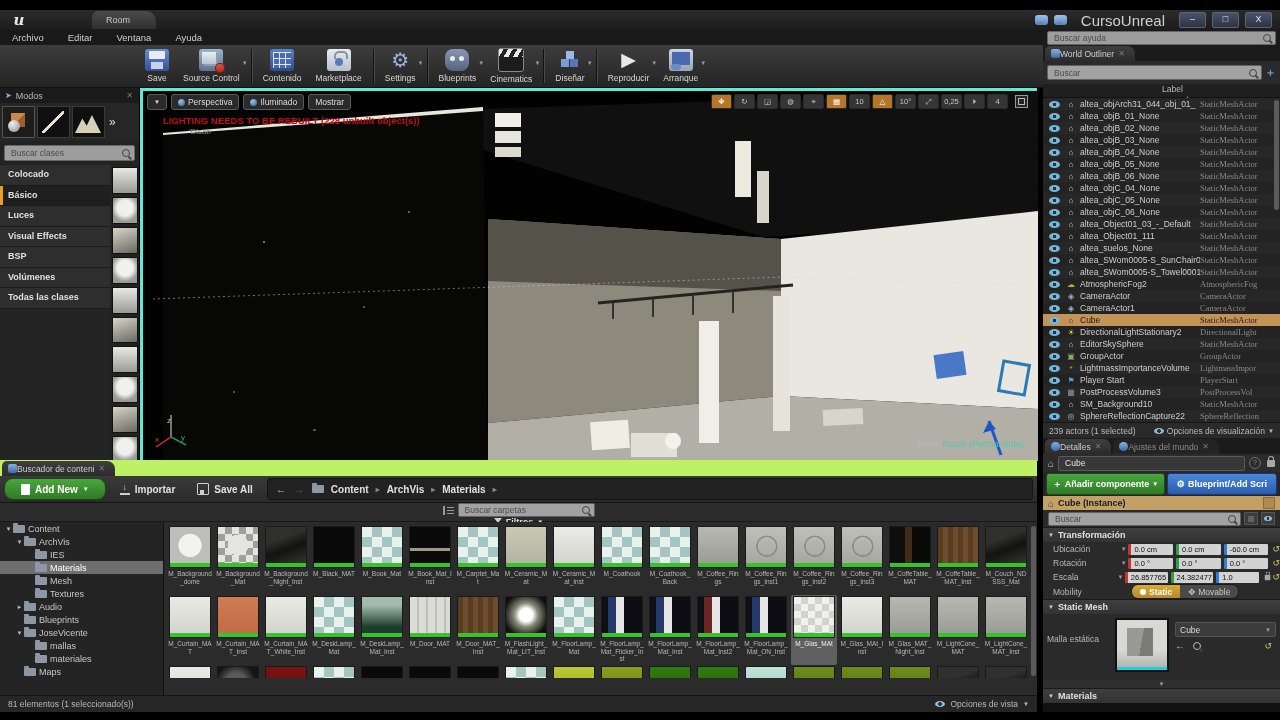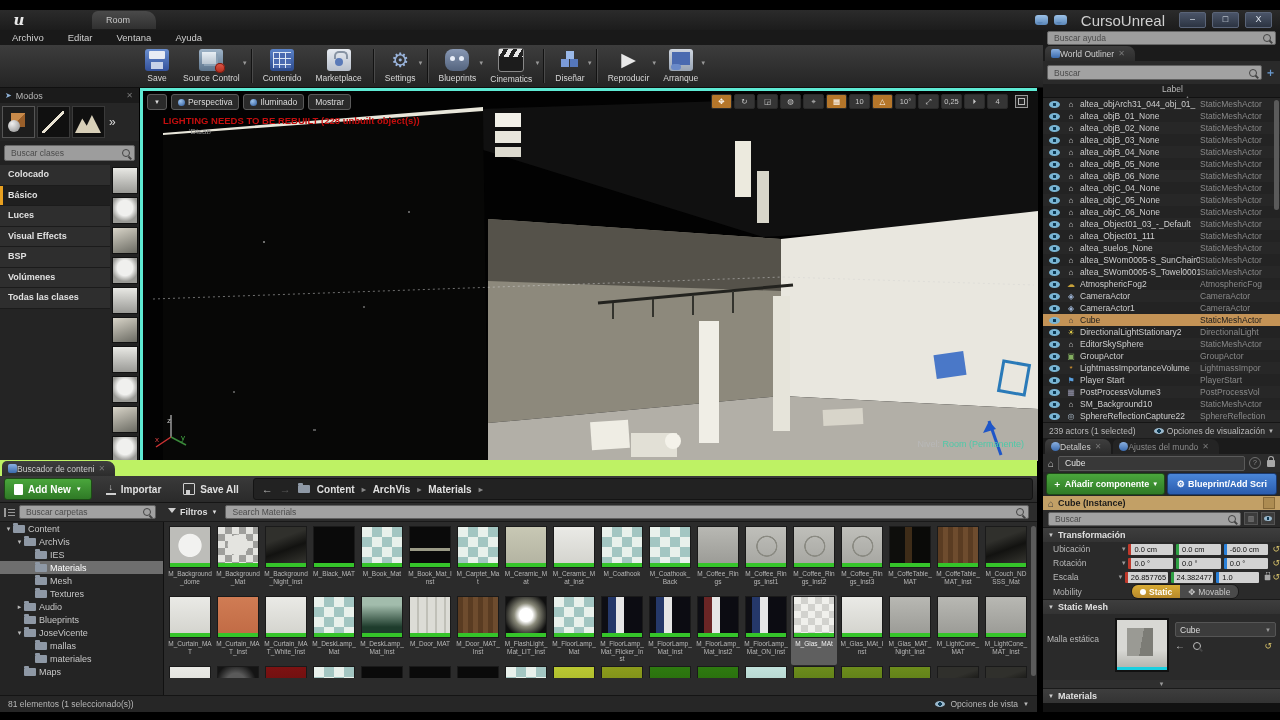--- a/index.html
+++ b/index.html
@@ -94,21 +94,21 @@
   .outl-header{height:13px;background:#1f1f1f;border-bottom:1px solid #111;display:flex;align-items:center;font-size:8.5px;color:#bbb;padding-left:22px;flex-direction:column;}
   .outl-header .htype{margin-left:auto;width:80px;}
   .sorttri{font-size:5px;color:#888;margin-left:30px;}
   #outl-rows{height:324px;overflow:hidden;background:#232323;position:relative;}
   .orow{height:12px;display:flex;align-items:center;font-size:8.5px;}
   .orow:nth-child(2n){background:#272727;}
   .orow.sel{background:#c49356;} .orow.sel .olabel,.orow.sel .otype{color:#1a1a1a;}
   .eye{width:11px;height:7px;border-radius:50%;background:radial-gradient(circle at 50% 50%,#0e3a54 0 28%,#79b5d4 30%);margin:0 5px 0 6px;flex:none;}
   .oicon{width:12px;text-align:center;font-size:8px;flex:none;margin-right:3px;}
   .olabel{flex:1;color:#cfcfcf;white-space:nowrap;overflow:hidden;}
-  .otype{width:80px;color:#8a8a8a;white-space:nowrap;overflow:hidden;flex:none;}
+  .otype{width:80px;color:#8a8a8a;white-space:nowrap;overflow:hidden;flex:none;font-family:Liberation Serif, serif;}
   .oscroll{position:absolute;right:1px;top:2px;width:5px;height:110px;background:#5a5a5a;border-radius:3px;}
   .outl-footer{height:15px;background:#2a2a2a;border-top:1px solid #151515;display:flex;align-items:center;font-size:8.5px;color:#b8b8b8;padding:0 6px;}
   .outl-footer .optright{margin-left:auto;display:flex;align-items:center;gap:3px;}
   .eyesm{width:10px;height:6px;border-radius:50%;background:radial-gradient(circle,#0e3a54 0 28%,#9ab8cc 30%);}
   
   .namerow{height:18px;display:flex;align-items:center;gap:4px;padding:0 5px;background:#2c2c2c;}
   .house{color:#c8c8c8;font-size:10px;}
   .dark-input{flex:1;height:13px;background:#383838;border:1px solid #5a5a5a;border-radius:2px;padding:0 4px;display:flex;align-items:center;}
   .dark-input input{color:#e4e4e4;}
   .qmark{width:10px;height:10px;border-radius:50%;border:1px solid #707070;color:#909090;font-size:7px;text-align:center;line-height:10px;}
@@ -143,33 +143,33 @@
   .mesh-right{flex:1;display:flex;flex-direction:column;gap:3px;padding-top:4px;}
   .dropdown{height:13px;background:#3c3c3c;border:1px solid #555;border-radius:2px;font-size:8.5px;color:#ddd;display:flex;align-items:center;padding:0 4px;}
   .dropdown .dd{margin-left:auto;font-size:6px;color:#999;}
   .mesh-ops{display:flex;gap:8px;align-items:center;color:#ccc;font-size:10px;}
   .expander{height:8px;display:flex;align-items:center;justify-content:center;background:#2f2f2f;color:#999;font-size:6px;}
   .fill{flex:1;background:#111;}
   
   #cbrowser{left:0;top:460px;width:1037px;height:252px;background:#262626;display:flex;flex-direction:column;}
   .cb-tabrow{height:16px;background:#bef264;display:flex;align-items:flex-end;}
   .cb-toolbar{height:26px;background:linear-gradient(#3a3a3a,#2a2a2a);display:flex;align-items:center;gap:6px;padding:0 4px;border-bottom:1px solid #151515;}
-  .addnew{height:20px;background:linear-gradient(#4aa63c,#2f7a26);border:1px solid #1d4a16;border-radius:3px;color:#fff;font-weight:bold;font-size:10px;display:flex;align-items:center;gap:5px;padding:0 9px;text-align:center;}
+  .addnew{height:20px;background:linear-gradient(#4aa63c,#2f7a26);border:1px solid #1d4a16;border-radius:9px;color:#fff;font-weight:bold;font-size:10px;display:flex;align-items:center;gap:5px;padding:0 16px;text-align:center;}
   .page-ic{width:9px;height:11px;background:#fff;border-radius:1px;}
   .cb-btn{height:20px;display:flex;align-items:center;gap:5px;font-size:10px;font-weight:bold;color:#e0e0e0;padding:0 8px;}
   .import-ic{width:10px;height:10px;position:relative;color:#d0d0d0;font-size:9px;line-height:8px;text-align:center;border-bottom:2px solid #d0d0d0;}
   .floppy{width:10px;height:10px;border:1.5px solid #cfcfcf;border-radius:1px;position:relative;}
   .floppy::after{content:"";position:absolute;left:2px;bottom:0;width:4px;height:4px;background:#cfcfcf;}
   .crumbbar{flex:1;height:20px;background:#222;border:1px solid #141414;border-radius:3px;display:flex;align-items:center;gap:7px;padding:0 8px;font-size:10px;font-weight:bold;color:#e0e0e0;}
   .navarrow{color:#b8b8b8;font-size:11px;}
   .navarrow.dim{color:#5a5a5a;}
   .folder-ic{width:12px;height:8px;background:#8e98a5;border-radius:1px;position:relative;flex:none;}
   .folder-ic::before{content:"";position:absolute;left:0;top:-2px;width:5px;height:2px;background:#8e98a5;border-radius:1px 1px 0 0;}
   .crumb-sep{color:#888;font-size:8px;}
-  .cb-filterrow{height:18px;display:flex;align-items:center;background:#2c2c2c;border-bottom:1px solid #191919;}
+  .cb-filterrow{height:18px;display:flex;align-items:center;background:#2c2c2c;border-bottom:1px solid #191919;flex-direction:column;}
   .cb-left-search{width:160px;display:flex;align-items:center;gap:3px;padding:0 4px;box-sizing:border-box;}
   .srcs-ic{width:10px;height:9px;border-left:2px solid #999;position:relative;}
   .srcs-ic::after{content:"";position:absolute;left:2px;top:1px;width:7px;height:1.5px;background:#999;box-shadow:0 3px 0 #999,0 6px 0 #999;}
   .filters{display:flex;align-items:center;gap:4px;font-size:9px;font-weight:bold;color:#ddd;padding:0 8px;}
   .funnel{width:0;height:0;border:4px solid transparent;border-top:5px solid #cfcfcf;}
   .cb-body{flex:1;display:flex;overflow:hidden;}
   .cb-folders{width:163px;background:#242424;border-right:1px solid #111;overflow:hidden;}
   .frow{height:13px;display:flex;align-items:center;font-size:9px;color:#c8c8c8;white-space:nowrap;}
   .frow.sel{background:#6e6e6e;color:#fff;}
   .farrow{width:9px;font-size:7px;color:#bbb;text-align:center;flex:none;}

